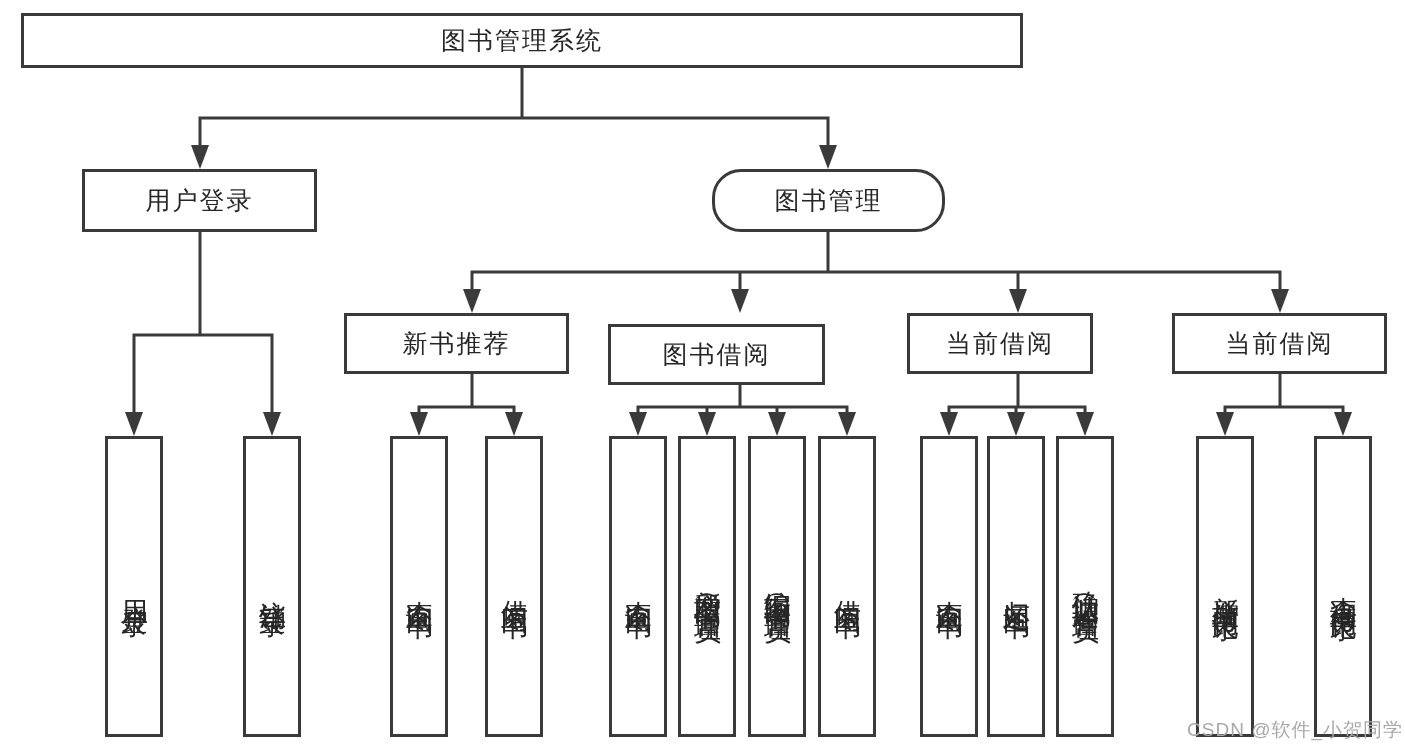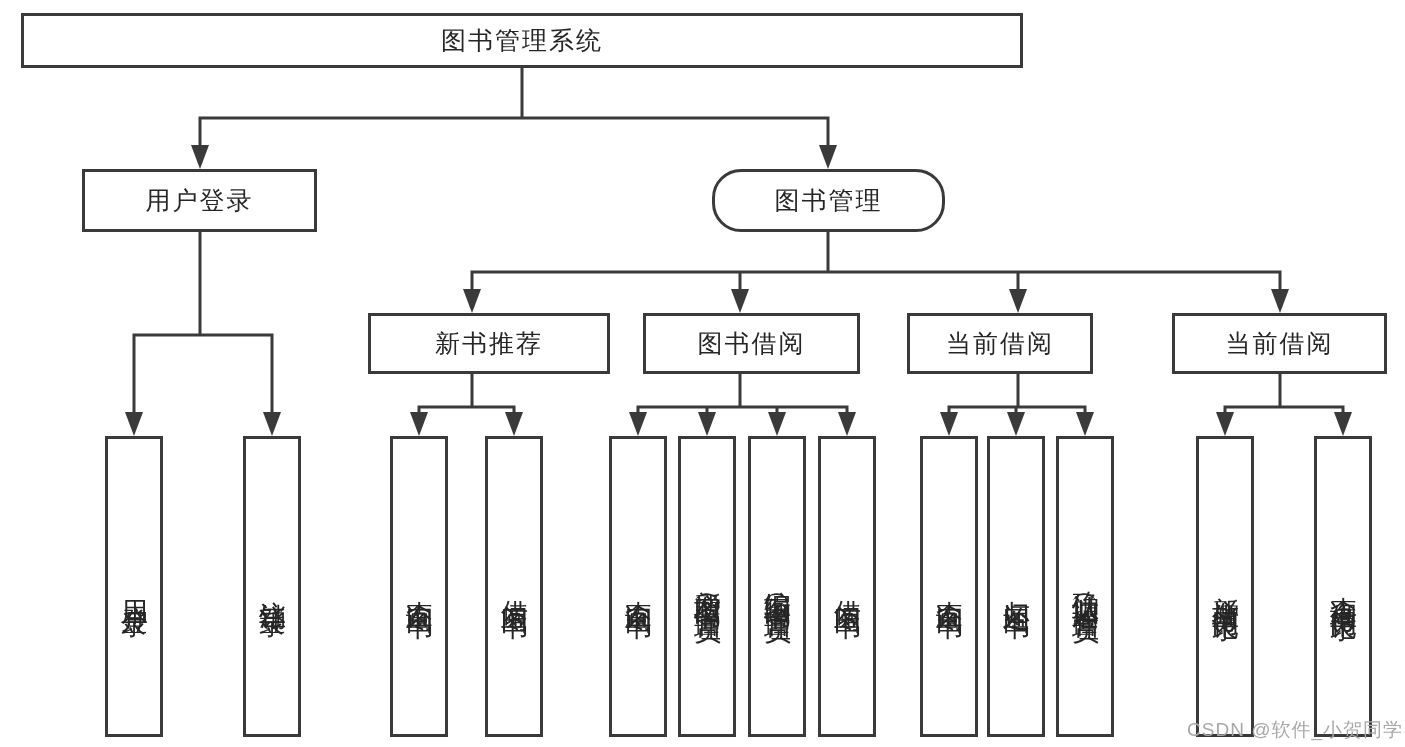--- a/index.html
+++ b/index.html
@@ -107,24 +107,24 @@
     <span>图书管理系统</span>
   </div>
 
   <div class="node h-node lvl2" style="left:82px; width:235px;">
     <span>用户登录</span>
   </div>
   <div class="node h-node lvl2" style="left:712px; width:233px;border-radius:29px;">
     <span>图书管理</span>
   </div>
 
-  <div class="node h-node lvl3" style="left:368px; width:242px;">
+  <div class="node h-node lvl3" style="left:344px; width:225px;">
     <span>新书推荐</span>
   </div>
-  <div class="node h-node lvl3" style="left:643px; width:217px;">
+  <div class="node h-node lvl3" style="left:608px; width:217px;margin-top:11px;">
     <span>图书借阅</span>
   </div>
   <div class="node h-node lvl3" style="left:907px; width:186px;">
     <span>当前借阅</span>
   </div>
   <div class="node h-node lvl3" style="left:1172px; width:215px;">
     <span>当前借阅</span>
   </div>
 
   <div class="node leaf" style="left:105px;">

